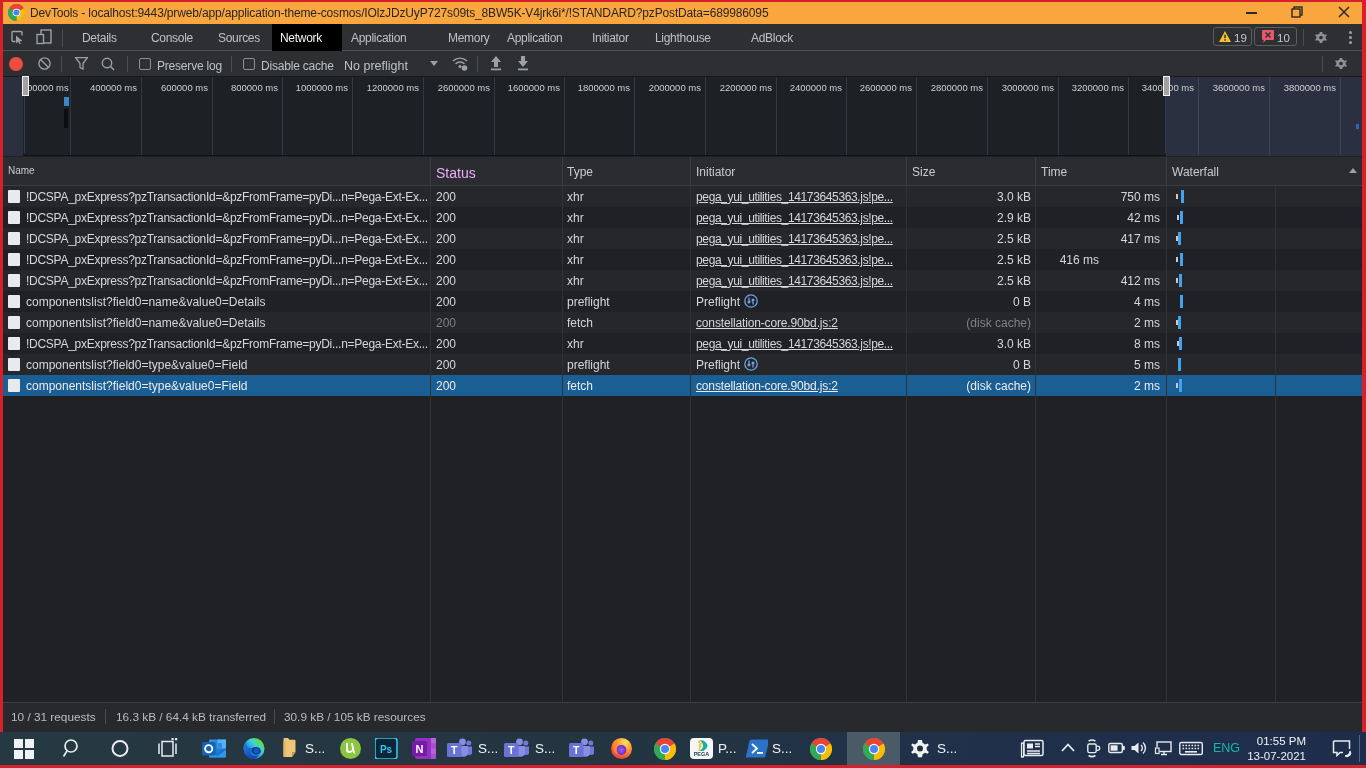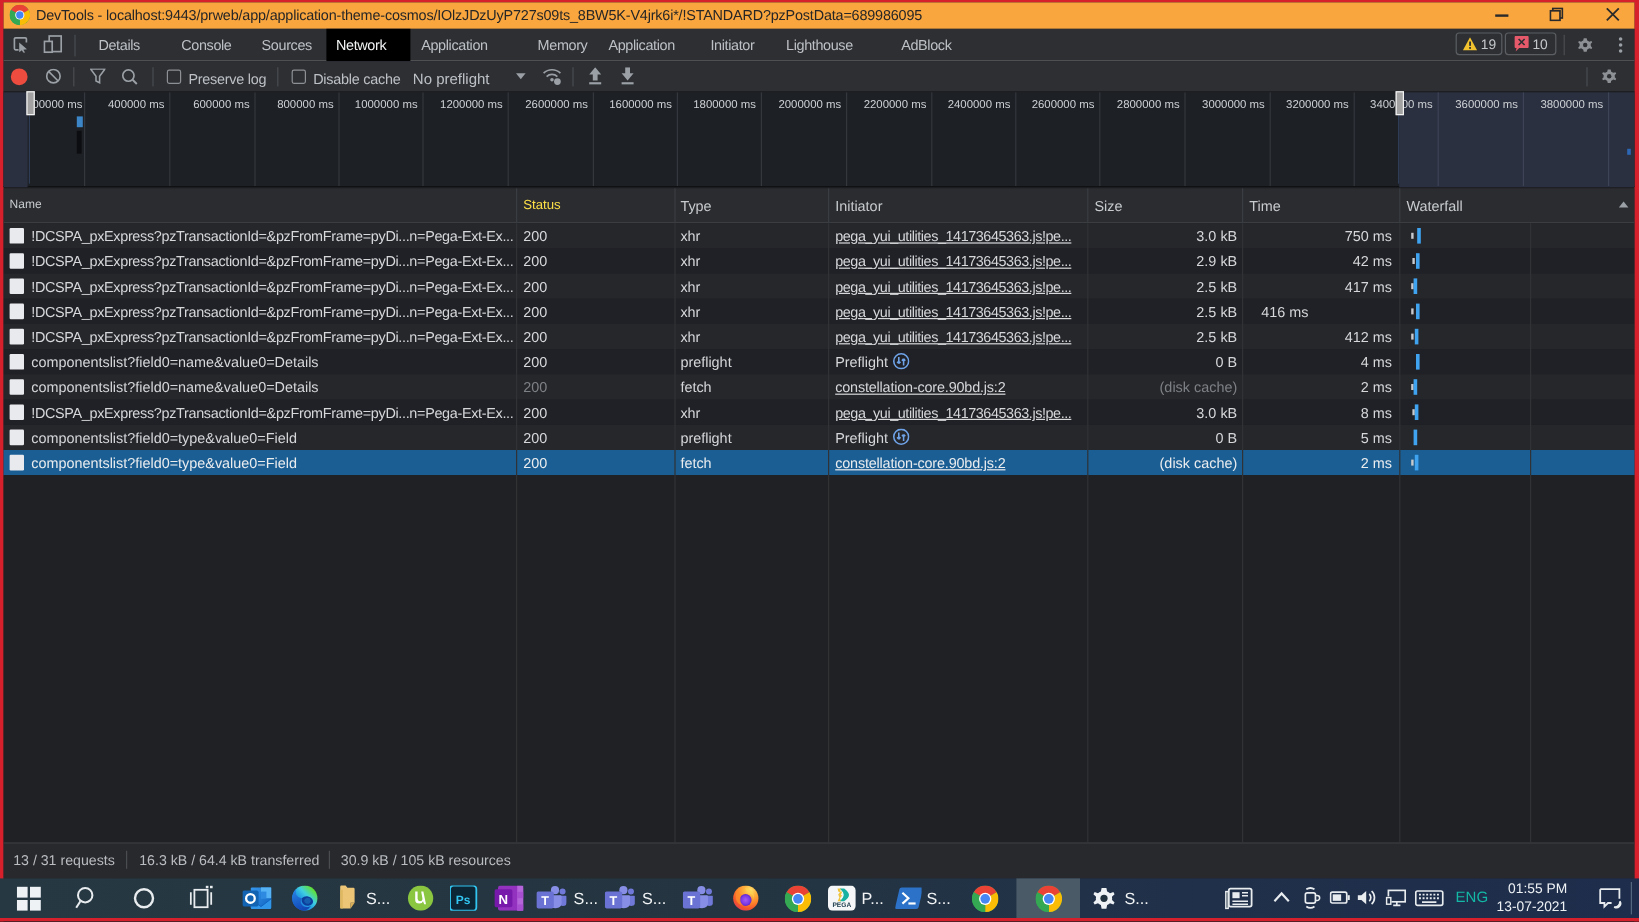--- a/index.html
+++ b/index.html
@@ -158,21 +158,21 @@
 <div class="txt" style="left:1260px;top:82px;width:76px;text-align:right;font-size:9.5px;color:#cdd0d4">3800000 ms</div>
 <div class="abs" style="left:64px;top:97px;width:5px;height:9px;background:#3c86c8"></div>
 <div class="abs" style="left:64px;top:109px;width:4px;height:19px;background:#0c0d10"></div>
 <div class="abs" style="left:1356px;top:124px;width:3px;height:5px;background:#2d66b5"></div>
 <div class="abs" style="left:24px;top:96px;width:1px;height:57px;background:#2e3c55"></div>
 <div class="abs" style="left:1165px;top:96px;width:1px;height:57px;background:#2e3c55"></div>
 <div class="abs" style="left:22px;top:76px;width:7px;height:20px;background:#a2a2a2;border:1px solid #f2f2f2"></div>
 <div class="abs" style="left:1163px;top:76px;width:7px;height:20px;background:#a2a2a2;border:1px solid #f2f2f2"></div>
 <div class="abs" style="left:3px;top:157px;width:1359px;height:29px;background:#2a2c30;border-bottom:1px solid #3a3d41"></div>
 <div class="txt" style="left:8px;top:165px;font-size:10px;color:#c8cbce">Name</div>
-<div class="txt" style="left:436px;top:165px;font-size:11px;color:#fde047">Status</div>
+<div class="txt" style="left:436px;top:165px;font-size:14px;color:#f0abfc">Status</div>
 <div class="txt" style="left:567px;top:165px;font-size:12px;color:#c8cbce">Type</div>
 <div class="txt" style="left:696px;top:165px;font-size:12px;color:#c8cbce">Initiator</div>
 <div class="txt" style="left:912px;top:165px;font-size:12px;color:#c8cbce">Size</div>
 <div class="txt" style="left:1041px;top:165px;font-size:12px;color:#c8cbce">Time</div>
 <div class="txt" style="left:1172px;top:165px;font-size:12px;color:#c8cbce">Waterfall</div>
 <div class="abs" style="left:1349px;top:168px;width:0;height:0;border-left:4px solid transparent;border-right:4px solid transparent;border-bottom:5px solid #9aa0a6"></div>
 <div class="abs" style="left:430px;top:157px;width:1px;height:29px;background:#3a3d41"></div>
 <div class="abs" style="left:562px;top:157px;width:1px;height:29px;background:#3a3d41"></div>
 <div class="abs" style="left:690px;top:157px;width:1px;height:29px;background:#3a3d41"></div>
 <div class="abs" style="left:906px;top:157px;width:1px;height:29px;background:#3a3d41"></div>
@@ -208,21 +208,21 @@
 <div class="txt" style="left:1035px;top:232px;width:125px;text-align:right;font-size:12px;color:#d5d7d9">417 ms</div>
 <div class="abs" style="left:1176px;top:236px;width:2px;height:5px;background:#c8cacd"></div>
 <div class="abs" style="left:1178px;top:232px;width:3px;height:13px;background:#3fa3f0"></div>
 <div class="abs" style="left:3px;top:249px;width:1359px;height:21px;background:#202126"></div>
 <div class="abs" style="left:8px;top:253px;width:12px;height:13px;background:#e9eaed;border-radius:1px"></div>
 <div class="txt" style="left:26px;top:253px;font-size:12px;letter-spacing:-0.27px;color:#d5d7d9">!DCSPA_pxExpress?pzTransactionId=&amp;pzFromFrame=pyDi...n=Pega-Ext-Ex...</div>
 <div class="txt" style="left:436px;top:253px;font-size:12px;color:#d5d7d9">200</div>
 <div class="txt" style="left:567px;top:253px;font-size:12px;color:#d5d7d9">xhr</div>
 <div class="txt" style="left:696px;top:253px;font-size:12px;letter-spacing:-0.36px;color:#d5d7d9;text-decoration:underline">pega_yui_utilities_14173645363.js!pe...</div>
 <div class="txt" style="left:906px;top:253px;width:125px;text-align:right;font-size:12px;color:#d5d7d9">2.5 kB</div>
-<div class="txt" style="left:1051px;top:253px;width:125px;text-align:left;font-size:12px;color:#d5d7d9">416 ms</div>
+<div class="txt" style="left:974px;top:253px;width:125px;text-align:right;font-size:12px;color:#d5d7d9">416 ms</div>
 <div class="abs" style="left:1176px;top:257px;width:2px;height:5px;background:#c8cacd"></div>
 <div class="abs" style="left:1180px;top:253px;width:3px;height:13px;background:#3fa3f0"></div>
 <div class="abs" style="left:3px;top:270px;width:1359px;height:21px;background:#26272b"></div>
 <div class="abs" style="left:8px;top:274px;width:12px;height:13px;background:#e9eaed;border-radius:1px"></div>
 <div class="txt" style="left:26px;top:274px;font-size:12px;letter-spacing:-0.27px;color:#d5d7d9">!DCSPA_pxExpress?pzTransactionId=&amp;pzFromFrame=pyDi...n=Pega-Ext-Ex...</div>
 <div class="txt" style="left:436px;top:274px;font-size:12px;color:#d5d7d9">200</div>
 <div class="txt" style="left:567px;top:274px;font-size:12px;color:#d5d7d9">xhr</div>
 <div class="txt" style="left:696px;top:274px;font-size:12px;letter-spacing:-0.36px;color:#d5d7d9;text-decoration:underline">pega_yui_utilities_14173645363.js!pe...</div>
 <div class="txt" style="left:906px;top:274px;width:125px;text-align:right;font-size:12px;color:#d5d7d9">2.5 kB</div>
 <div class="txt" style="left:1035px;top:274px;width:125px;text-align:right;font-size:12px;color:#d5d7d9">412 ms</div>
@@ -288,21 +288,21 @@
 <div class="abs" style="left:1179px;top:379px;width:3px;height:13px;background:#3fa3f0"></div>
 <div class="abs" style="left:3px;top:396px;width:1359px;height:306px;background:#202124"></div>
 <div class="abs" style="left:430px;top:186px;width:1px;height:516px;background:#303236"></div>
 <div class="abs" style="left:562px;top:186px;width:1px;height:516px;background:#303236"></div>
 <div class="abs" style="left:690px;top:186px;width:1px;height:516px;background:#303236"></div>
 <div class="abs" style="left:906px;top:186px;width:1px;height:516px;background:#303236"></div>
 <div class="abs" style="left:1035px;top:186px;width:1px;height:516px;background:#303236"></div>
 <div class="abs" style="left:1166px;top:186px;width:1px;height:516px;background:#303236"></div>
 <div class="abs" style="left:1275px;top:186px;width:1px;height:516px;background:#303236"></div>
 <div class="abs" style="left:3px;top:702px;width:1359px;height:30px;background:#28292d;border-top:1px solid #3a3d41"></div>
-<div class="txt" style="left:11px;top:710px;font-size:11.8px;color:#b9bcc0">13 / 31 requests</div>
+<div class="txt" style="left:11px;top:710px;font-size:11.8px;color:#b9bcc0">10 / 31 requests</div>
 <div class="sep" style="left:105px;top:709px;height:15px"></div>
 <div class="txt" style="left:116px;top:710px;font-size:11.8px;color:#b9bcc0">16.3 kB / 64.4 kB transferred</div>
 <div class="sep" style="left:274px;top:709px;height:15px"></div>
 <div class="txt" style="left:284px;top:710px;font-size:11.8px;color:#b9bcc0">30.9 kB / 105 kB resources</div>
 <div class="abs" style="left:0px;top:732px;width:1366px;height:33px;background:linear-gradient(to right,#263842 0,#243541 45%,#20304a 72%,#1e2d4b 100%)"></div>
 <svg class="abs" style="left:14px;top:738px" width="21" height="21" viewBox="0 0 21 21">
     <rect x="0" y="1" width="9" height="9" fill="#eef2f5"></rect>
     <rect x="11" y="1" width="9" height="9" fill="#eef2f5"></rect>
     <rect x="0" y="12" width="9" height="9" fill="#eef2f5"></rect>
     <rect x="11" y="12" width="9" height="9" fill="#eef2f5"></rect>

